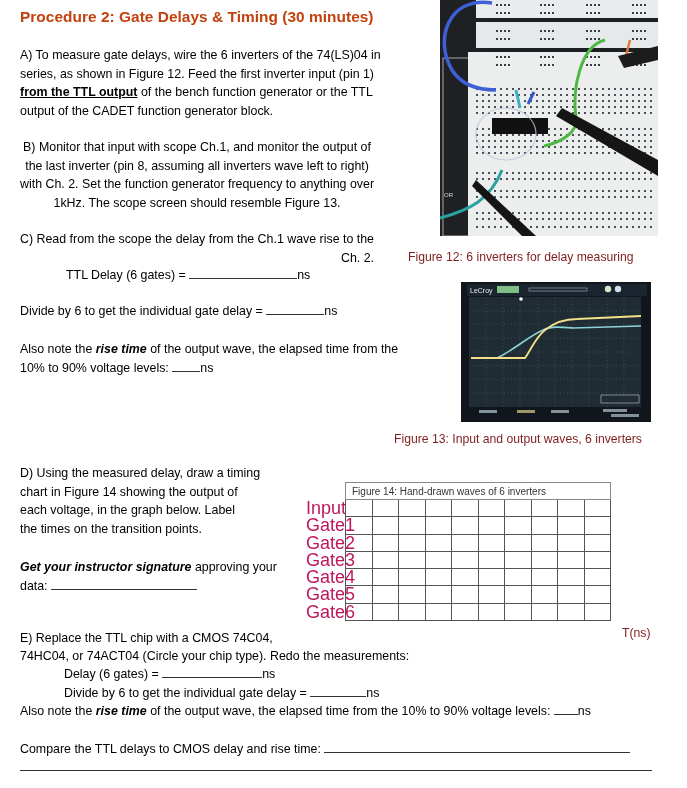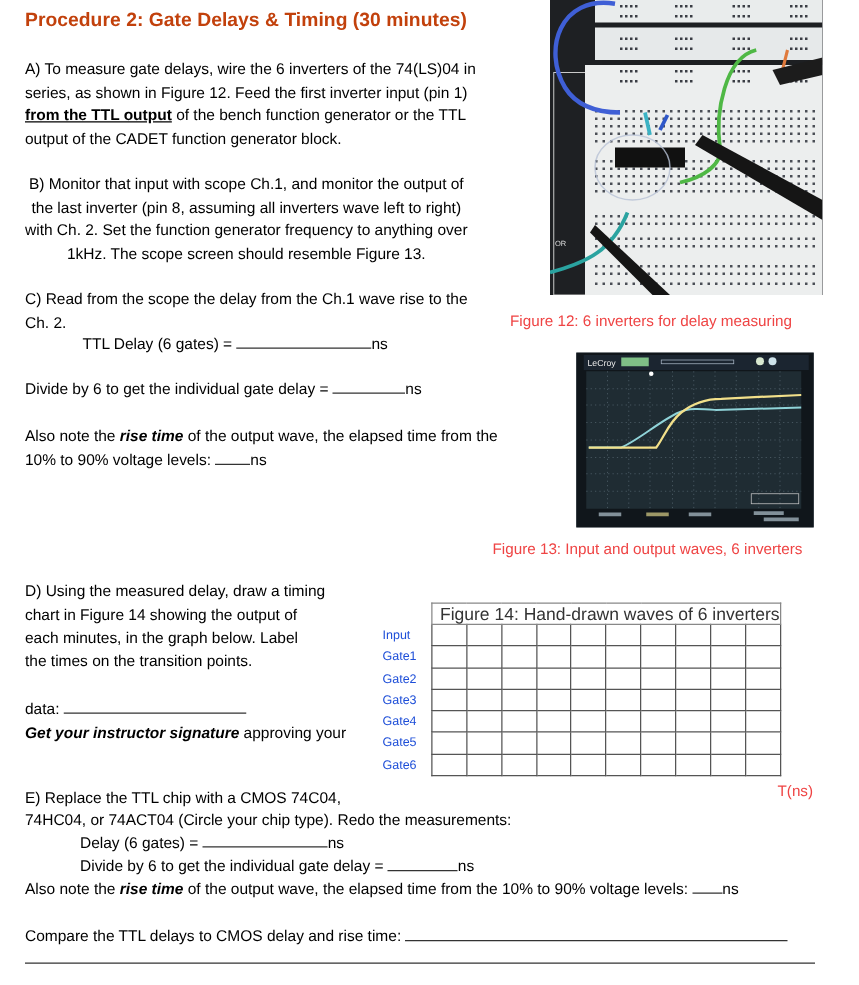--- a/index.html
+++ b/index.html
@@ -5,54 +5,54 @@
   html, body { margin: 0; padding: 0; background: #ffffff; }
   body {
     width: 687px; height: 788px; position: relative; overflow: hidden;
     font-family: "Liberation Sans", "DejaVu Sans", sans-serif;
     color: #2b2b2b; font-size: 12.6px;
   }
   .abs { position: absolute; }
   .title { left: 20px; top: 8px; font-weight: bold; font-size: 15.4px; color: #c2410c; letter-spacing: 0.05px; }
   .para { left: 20px; line-height: 18.6px; font-size: 12.4px; color: #000000; }
   .para u b, .para b u { font-weight: bold; }
-  .caption { font-size: 12.2px; color: #ef4444; white-space: nowrap; }
+  .caption { font-size: 12.2px; color: #7f1d1d; white-space: nowrap; }
   .blank { display: inline-block; border-bottom: 1px solid #333; height: 12px; vertical-align: baseline; }
   
   .photo { left: 440px; top: 0px; width: 218px; height: 236px; background: #1d1f22; overflow: hidden; }
   .photo svg { display: block; }
   
   .scope { left: 461px; top: 282px; width: 190px; height: 140px; background: #18222a; overflow: hidden; }
   
   .grid-wrap { left: 345px; top: 482px; }
   .grid { border-collapse: collapse; }
   .grid td { border: 1px solid #555; width: 25.5px; height: 16.3px; padding: 0; }
-  .grid .cap { height: 16px; font-size: 14px; color: #333; text-align: left; padding-left: 6px; white-space: nowrap; border-color: #888; }
-  .row-labels { left: 306px; top: 500px; line-height: 17.3px; font-size: 10px; color: #1d4ed8; }
+  .grid .cap { height: 16px; font-size: 10px; color: #333; text-align: left; padding-left: 6px; white-space: nowrap; border-color: #888; }
+  .row-labels { left: 306px; top: 500px; line-height: 17.3px; font-size: 18px; color: #be185d; }
 </style>
 </head>
 <body>
 
 <div class="abs title">Procedure 2:  Gate Delays &amp; Timing (30 minutes)</div>
 
 <div class="abs para" style="top:46px;">
   <div>A) To measure gate delays, wire the 6 inverters of the 74(LS)04 in</div>
   <div>series, as shown in Figure 12.  Feed the first inverter input (pin 1)</div>
   <div><u><b>from the TTL output</b></u><span> of the bench function generator or the TTL</span></div>
   <div>output of the CADET function generator block.</div>
 </div>
 
 <div class="abs para" style="top:138px;text-align:center;">
   <div>B) Monitor that input with scope Ch.1, and monitor the output of</div>
   <div>the last inverter (pin 8, assuming all inverters wave left to right)</div>
   <div>with Ch. 2.  Set the function generator frequency to anything over</div>
   <div>1kHz.  The scope screen should resemble Figure 13.</div>
 </div>
 
-<div class="abs para" style="top:230px;">
+<div class="abs para" style="top:230px;text-align:right;">
   <div>C) Read from the scope the delay from the Ch.1 wave rise to the</div>
   <div>Ch. 2.</div>
 </div>
 <div class="abs para" style="top:266px; left:66px;text-align:right;">
   <span>TTL Delay (6 gates) = </span><span class="blank" style="width:108px;"></span><span>ns</span>
 </div>
 <div class="abs para" style="top:302px;">
   <span>Divide by 6 to get the individual gate delay = </span><span class="blank" style="width:58px;"></span><span>ns</span>
 </div>
 <div class="abs para" style="top:340px;">
@@ -205,26 +205,26 @@
         <rect x="142" y="127" width="24" height="3"></rect>
         <rect x="150" y="132" width="28" height="3"></rect>
     </g>
   </svg>
 </div>
 <div class="abs caption" style="left:394px; top:432px;">Figure 13: Input and output waves, 6 inverters</div>
 
 <div class="abs para" style="top:464px;">
   <div>D) Using the measured delay, draw a timing</div>
   <div>chart in Figure 14 showing the output of</div>
-  <div>each minutes, in the graph below.  Label</div>
+  <div>each voltage, in the graph below.  Label</div>
   <div>the times on the transition points.</div>
 </div>
 <div class="abs para" style="top:558px;">
+  <div><b><i>Get your instructor signature</i></b><span> approving your</span></div>
   <div><span>data: </span><span class="blank" style="width:146px;"></span></div>
-  <div><b><i>Get your instructor signature</i></b><span> approving your</span></div>
 </div>
 
 <div class="abs row-labels">
   <div>Input</div>
   <div>Gate1</div>
   <div>Gate2</div>
   <div>Gate3</div>
   <div>Gate4</div>
   <div>Gate5</div>
   <div>Gate6</div>

